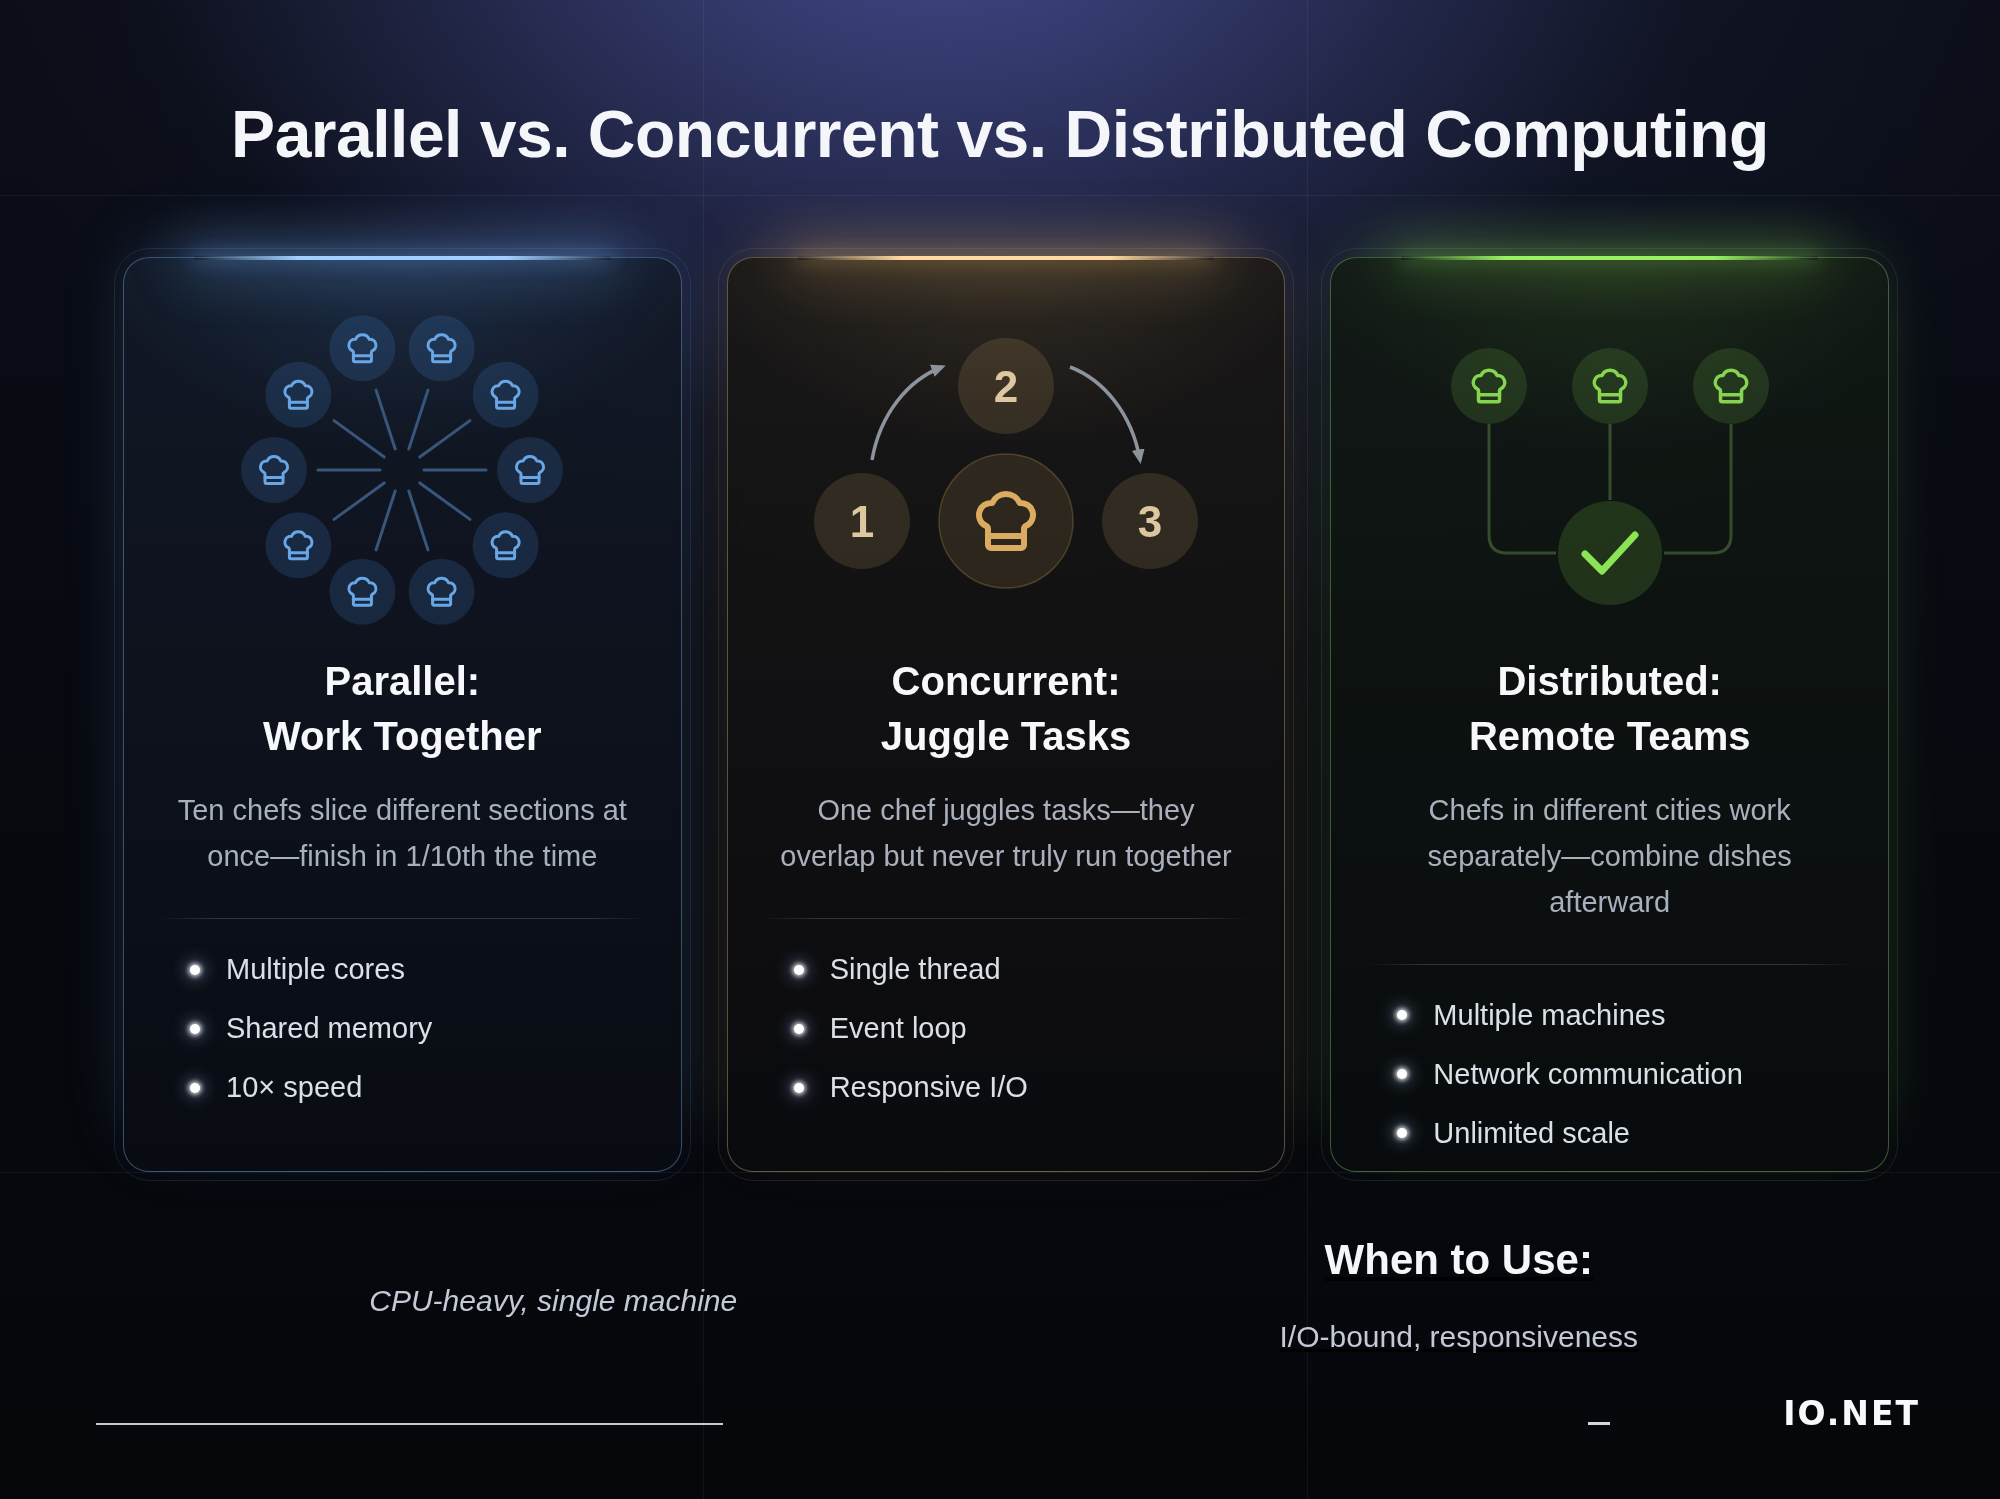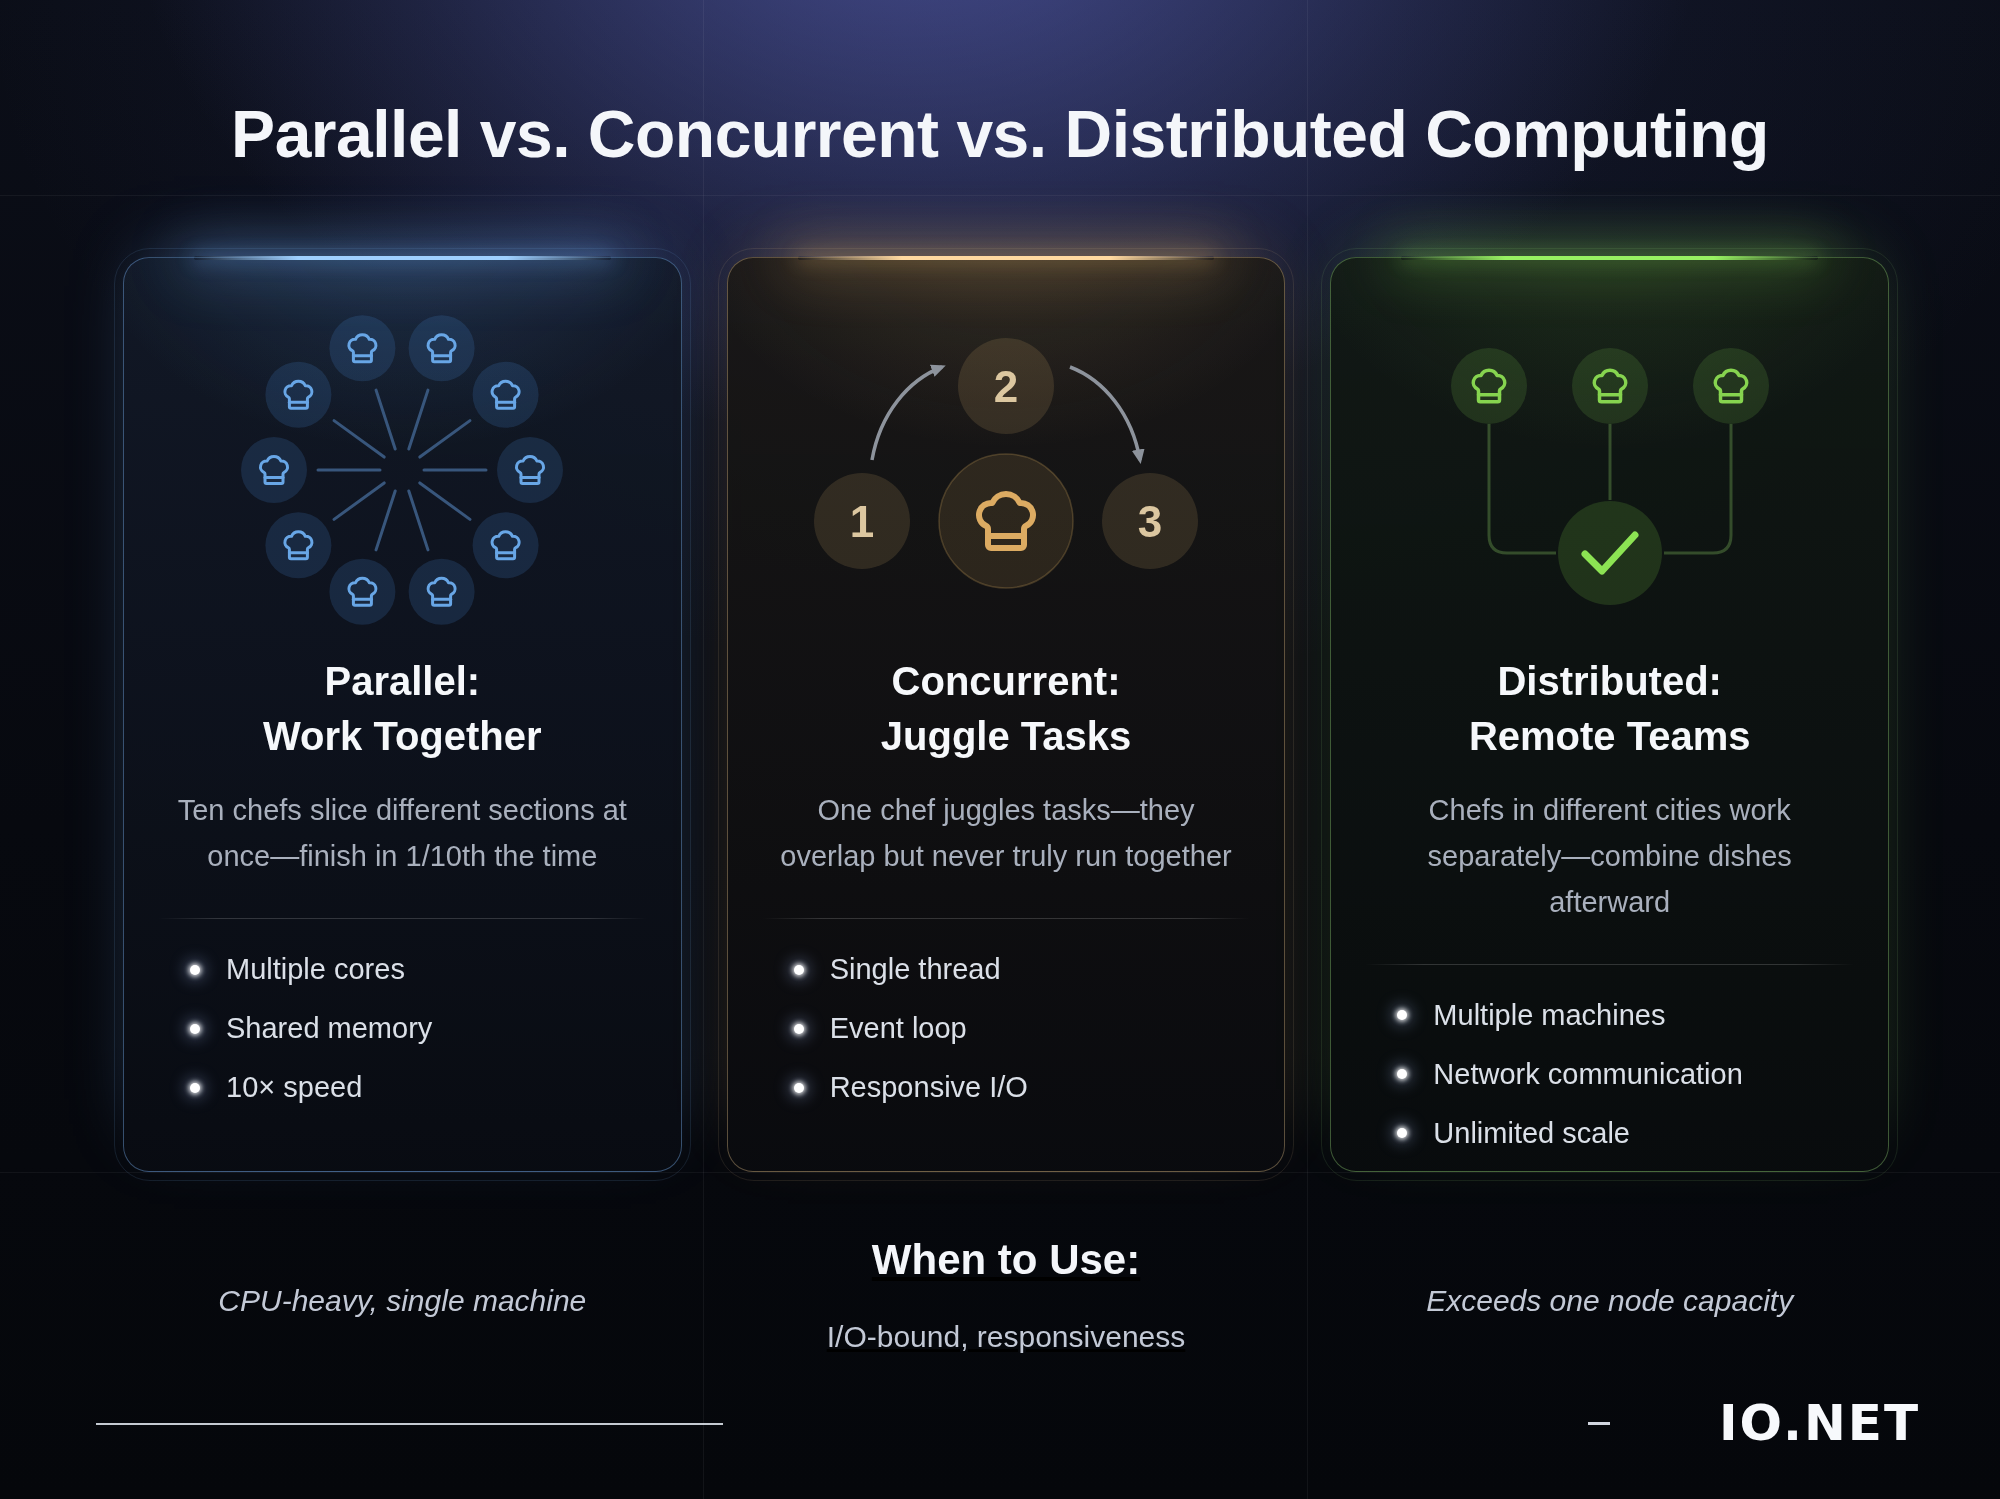--- a/index.html
+++ b/index.html
@@ -89,21 +89,21 @@
   .band-cell .note { margin:0; font-size:30px; color:#c3c9d6; }
   .band-cell.side { padding-top:112px;font-style:italic; }
   .band-cell.middle { padding-top:64px;text-decoration:underline; }
   .band-cell.middle h3 { margin:0; font-size:42px; font-weight:700; color:#f4f6fa; }
   .band-cell.middle .note { margin-top:36px; }
 
   .footer-rule { position:absolute; top:1423px; left:96px; width:627px; height:2px; background:rgba(232,237,246,0.85); }
   .footer-dash { position:absolute; top:1422px; left:1588px; width:22px; height:3px; background:rgba(232,237,246,0.9); }
   .brand {
     position:absolute; top:1394px; right:80px;
-    font-family:"DejaVu Sans", sans-serif; font-size:50px; font-weight:800;
+    font-family:"DejaVu Sans", sans-serif; font-size:33px; font-weight:800;
     letter-spacing:2px; color:#f7f9fc;
   }
 </style>
 </head>
 <body>
 
 <svg width="0" height="0" style="position:absolute" aria-hidden="true">
   <symbol id="chefhat" viewBox="0 0 24 24">
     <path d="M17 21a1 1 0 0 0 1-1v-5.35c0-.457.316-.844.727-1.041a4 4 0 0 0-2.134-7.589 5 5 0 0 0-9.186 0 4 4 0 0 0-2.134 7.588c.411.198.727.585.727 1.041V20a1 1 0 0 0 1 1Z" fill="none" stroke="currentColor" stroke-width="2" stroke-linecap="round" stroke-linejoin="round"></path>
     <path d="M6 17h12" fill="none" stroke="currentColor" stroke-width="2" stroke-linecap="round"></path>
@@ -300,22 +300,19 @@
   </div>
 
   <div class="bottom-band">
     <div class="band-cell side">
       <p class="note">CPU-heavy, single machine</p>
     </div>
     <div class="band-cell middle">
       <h3>When to Use:</h3>
       <p class="note">I/O-bound, responsiveness</p>
     </div>
-    <div class="band-cell side">
-      <p class="note">Exceeds one node capacity</p>
-    </div>
   </div>
 
   <div class="footer-rule"></div>
   <div class="footer-dash"></div>
   <div class="brand">IO.NET</div>
 
 </div>
 
 </body></html>

